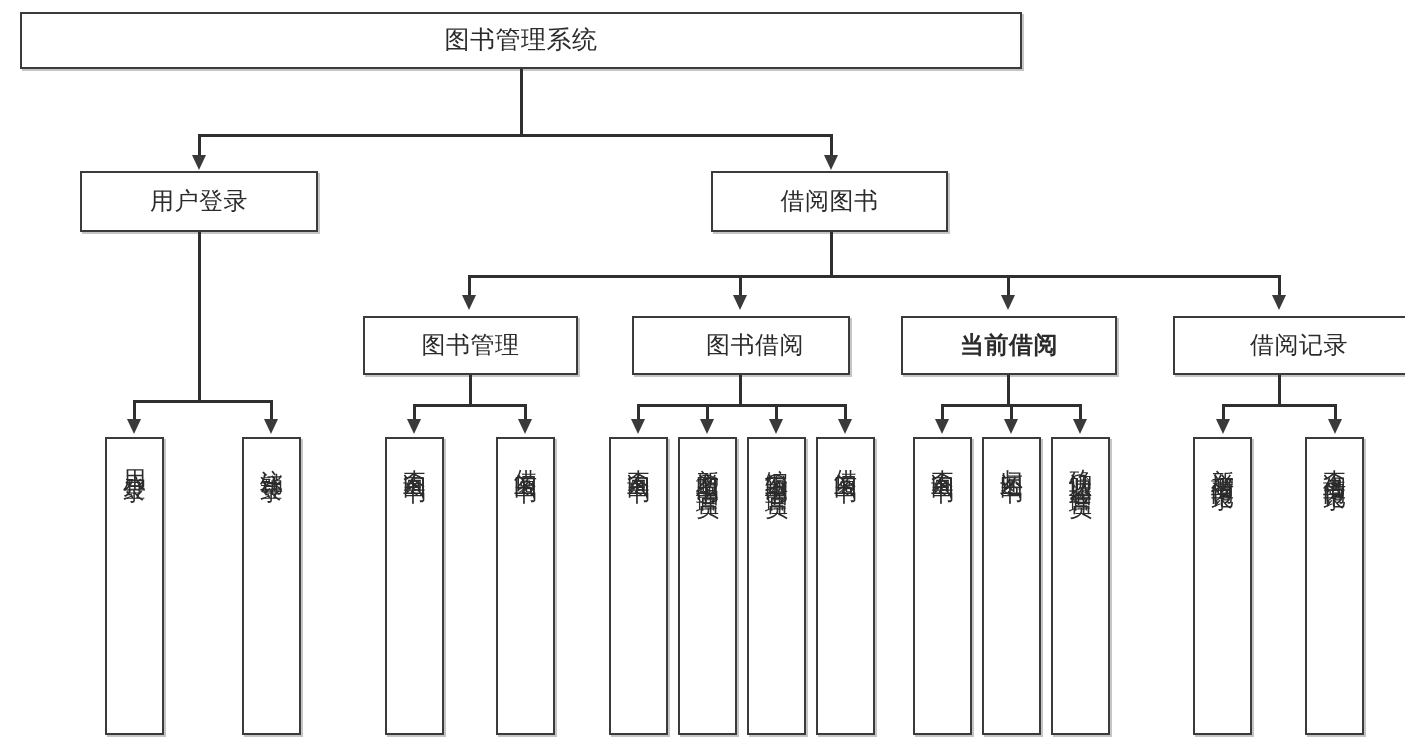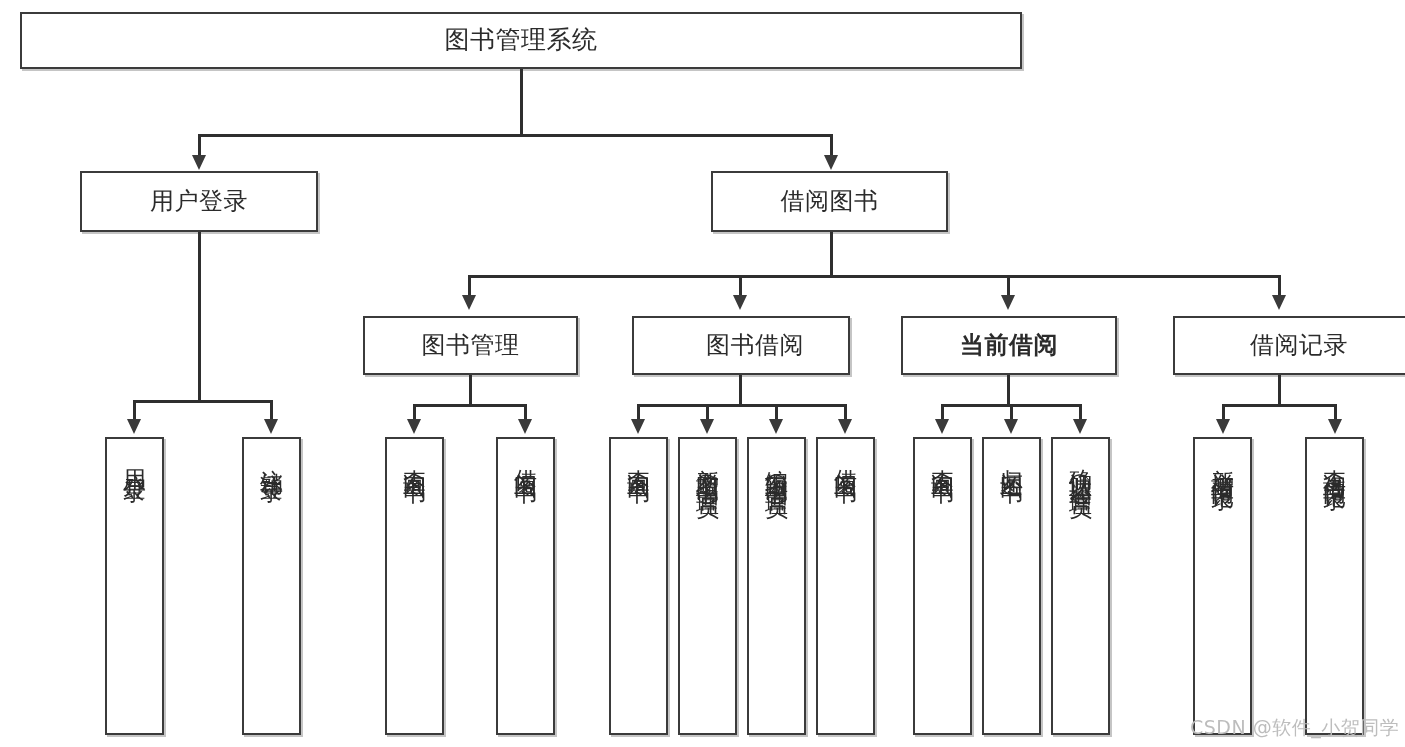--- a/index.html
+++ b/index.html
@@ -207,15 +207,14 @@
     <span class="label">确认归还（管理员）</span>
   </div>
 
   <div class="node v" style="left:1193px; top:437px; width:59px; height:298px;">
     <span class="label">新增借阅记录</span>
   </div>
   <div class="node v" style="left:1305px; top:437px; width:59px; height:298px;">
     <span class="label">查询借阅记录</span>
   </div>
 
-  <div id="watermark" style="left:1190px; top:715px;">CSDN @软件_小贺同学</div>
 
 </div>
 
 </body></html>

